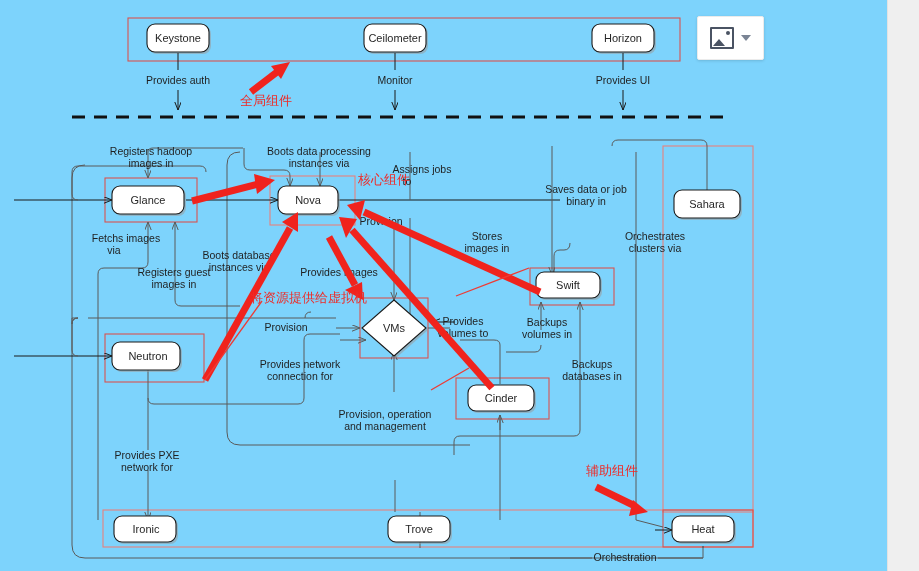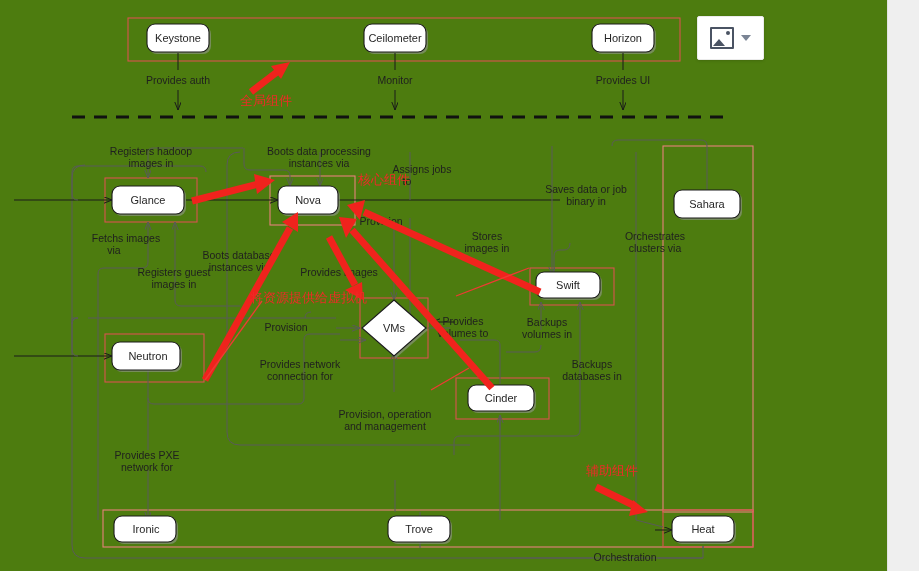--- a/index.html
+++ b/index.html
@@ -1,21 +1,21 @@
 <!DOCTYPE html>
 <html><head>
 <meta charset="utf-8">
 <style>
   html,body{margin:0;padding:0;}
   body{
     width:919px;height:571px;overflow:hidden;
     background:#ffffff;
     font-family:"Liberation Sans","DejaVu Sans",sans-serif;
   }
-  #root{position:relative;width:919px;height:571px;background:#4d7c0f;}
+  #root{position:relative;width:919px;height:571px;background:#7dd3fc;}
 
   
   .gutter{
     position:absolute;top:0;right:0;width:31px;height:571px;
     background:#efefef;border-left:1px solid #e2e2e2;
   }
 
   
   .img-card{
     position:absolute;left:697px;top:16px;width:65px;height:42px;

